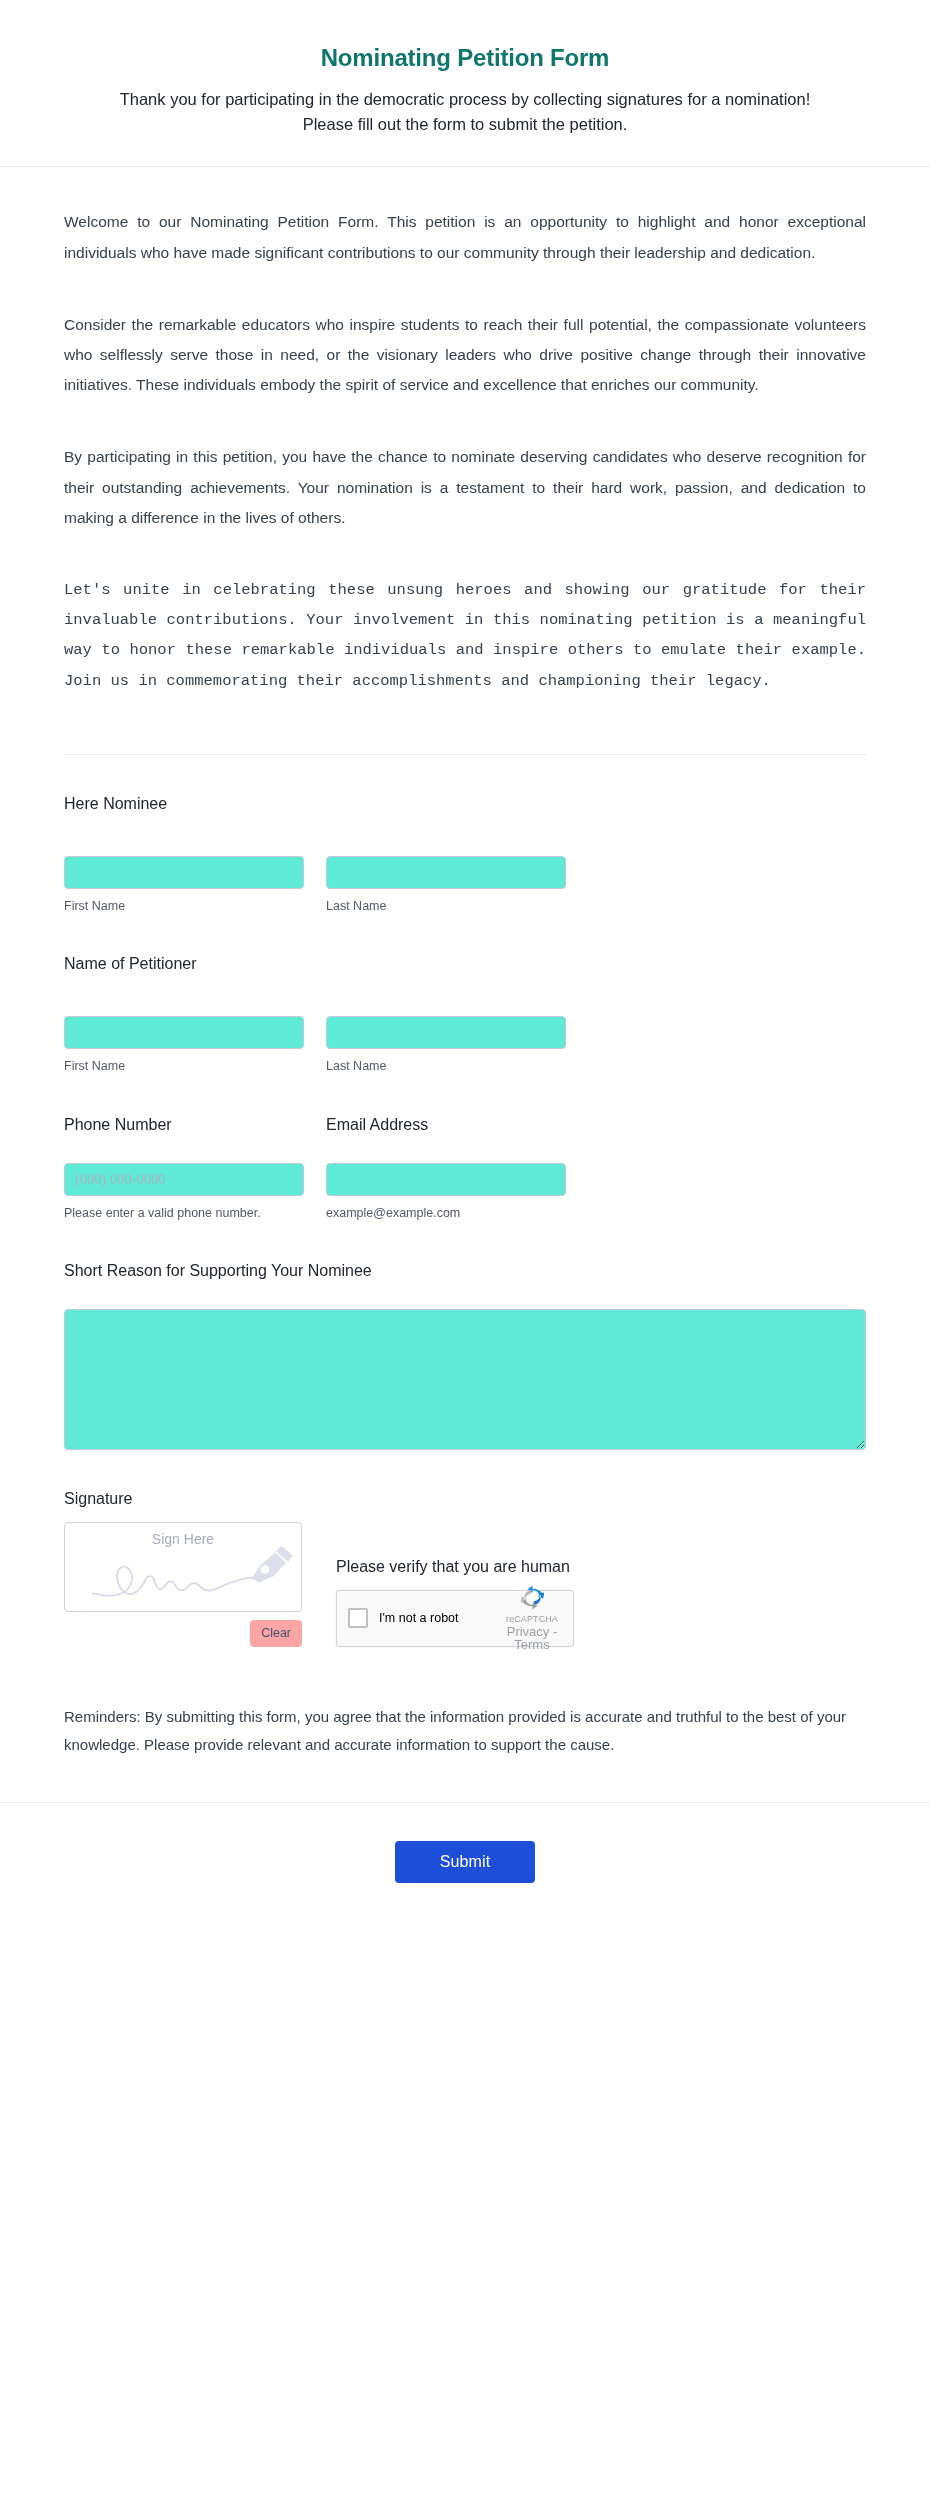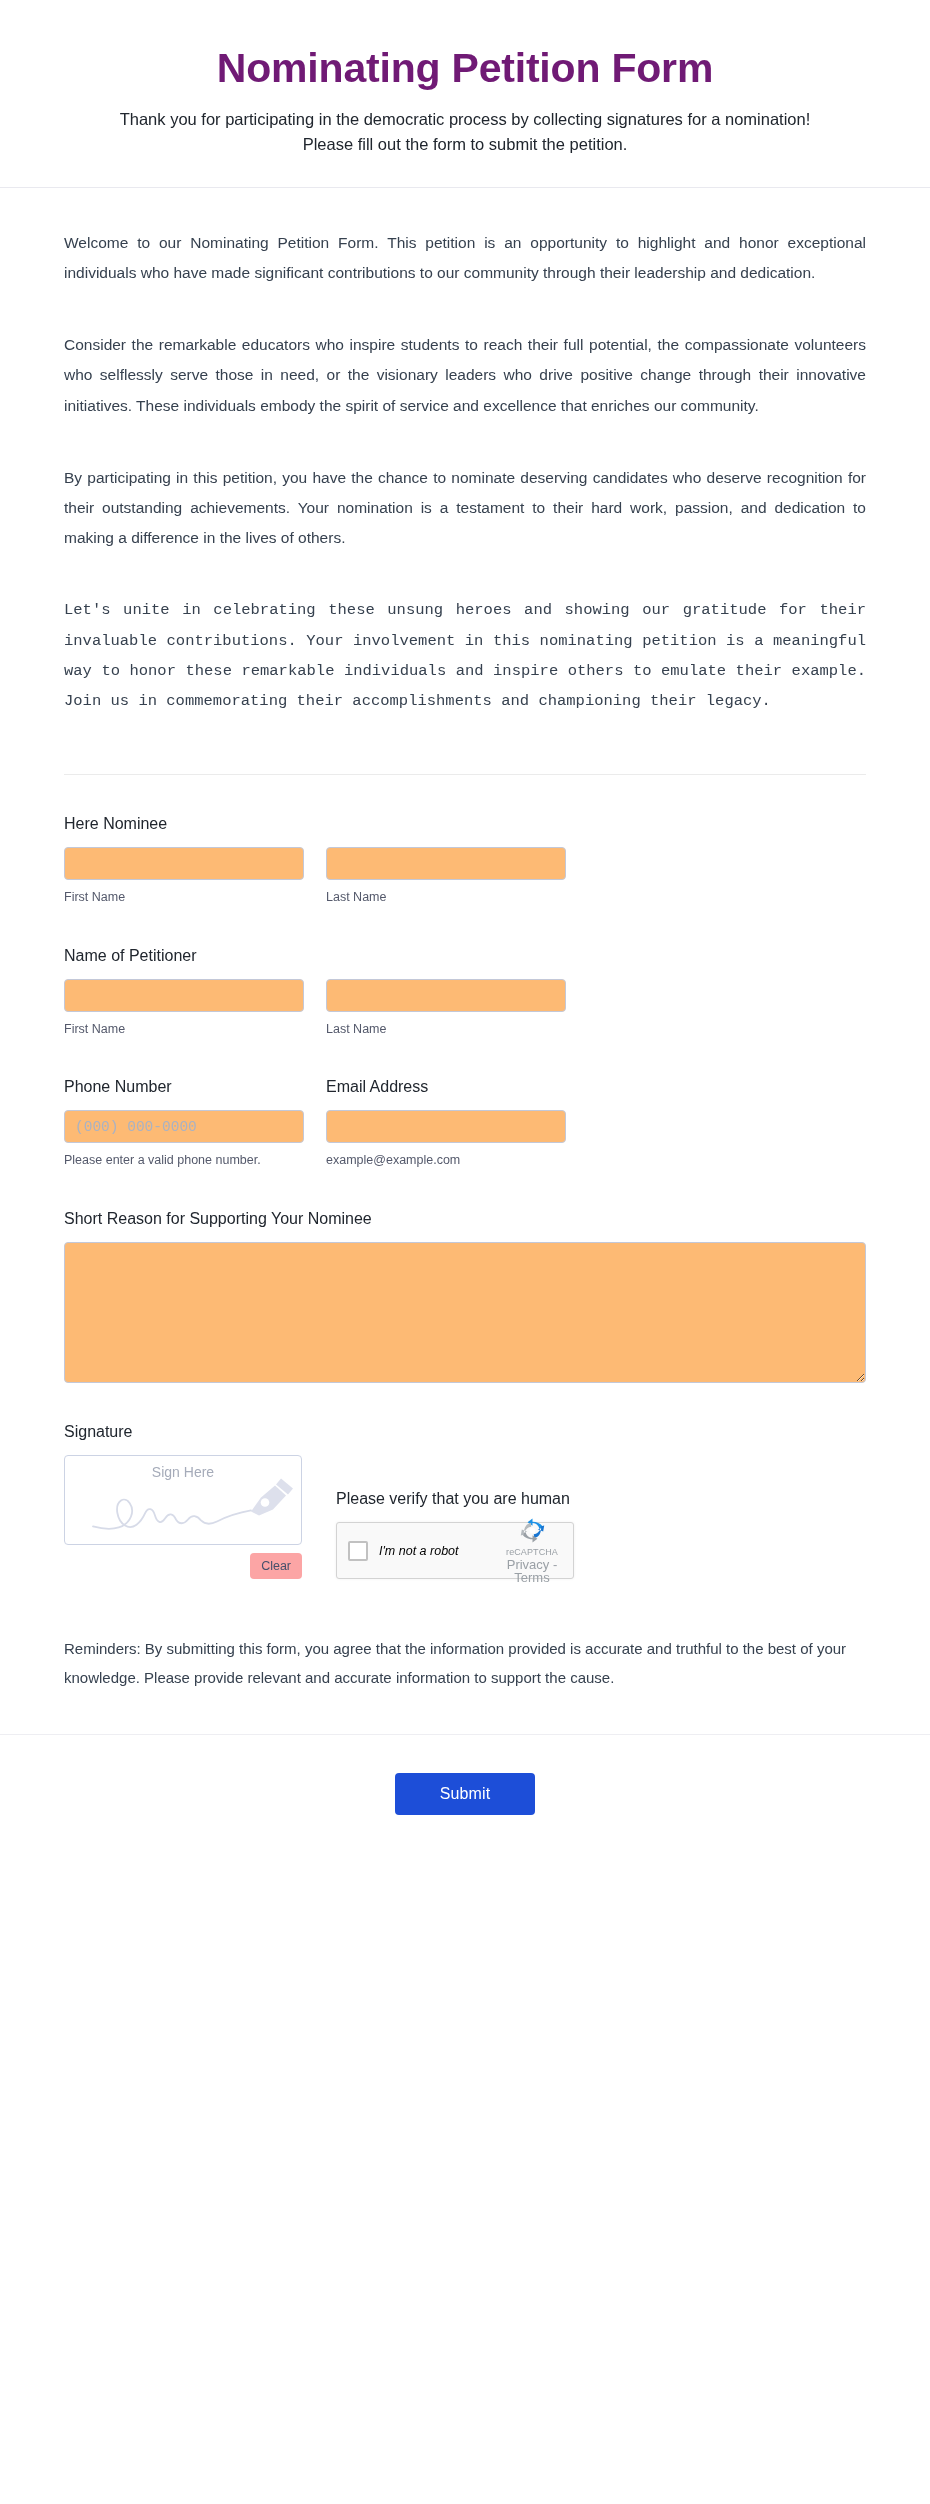--- a/index.html
+++ b/index.html
@@ -21,23 +21,23 @@
     position: relative;
   }
 
   
   .form-header {
     padding: 44px 96px 30px 96px;
     text-align: center;
     border-bottom: 1px solid #e9e9ef;
   }
   .form-title {
-    font-size: 41px;
+    font-size: 24px;
     font-weight: bold;
-    color: #701a75;
+    color: #0f766e;
     letter-spacing: -0.2px;
     margin: 0 0 14px 0;
     line-height: 1.2;
   }
   .form-subtitle {
     font-size: 16.5px;
     color: #20262e;
     line-height: 1.5;
     margin: 0 auto;
     max-width: 800px;
@@ -74,27 +74,28 @@
     margin-bottom: 14px;
     display: block;
     font-weight: normal;
   }
 
   .input-box {
     width: 100%;
     height: 33px;
     border: 1px solid #c3c8d8;
     border-radius: 4px;
-    background: #fdba74;
-    font-family: Liberation Mono, monospace;
+    background: #5eead4;
+    font-family: Liberation Serif, serif;
     font-size: 14.5px;
     color: #2c3345;
     padding: 4px 10px;
     outline: none;
     display: block;
+    margin-top: 29px;
   }
   .input-box::placeholder {
     color: #a9b2c3;
   }
   .sublabel {
     font-size: 12.5px;
     color: #54596b;
     margin-top: 9px;
     display: block;
     line-height: 1.4;
@@ -183,21 +184,20 @@
     background: #fff;
     flex: 0 0 auto;
     cursor: pointer;
   }
   .recap-label {
     font-size: 12.5px;
     color: #000000;
     margin-left: 11px;
     flex: 1 1 auto;
     font-family: "Liberation Sans", sans-serif;
-    font-style: italic;
   }
   .recap-brand {
     width: 62px;
     text-align: center;
     flex: 0 0 auto;
     line-height: 1;
     margin-left: 32px;
   }
   .recap-brand-name {
     font-size: 9px;

